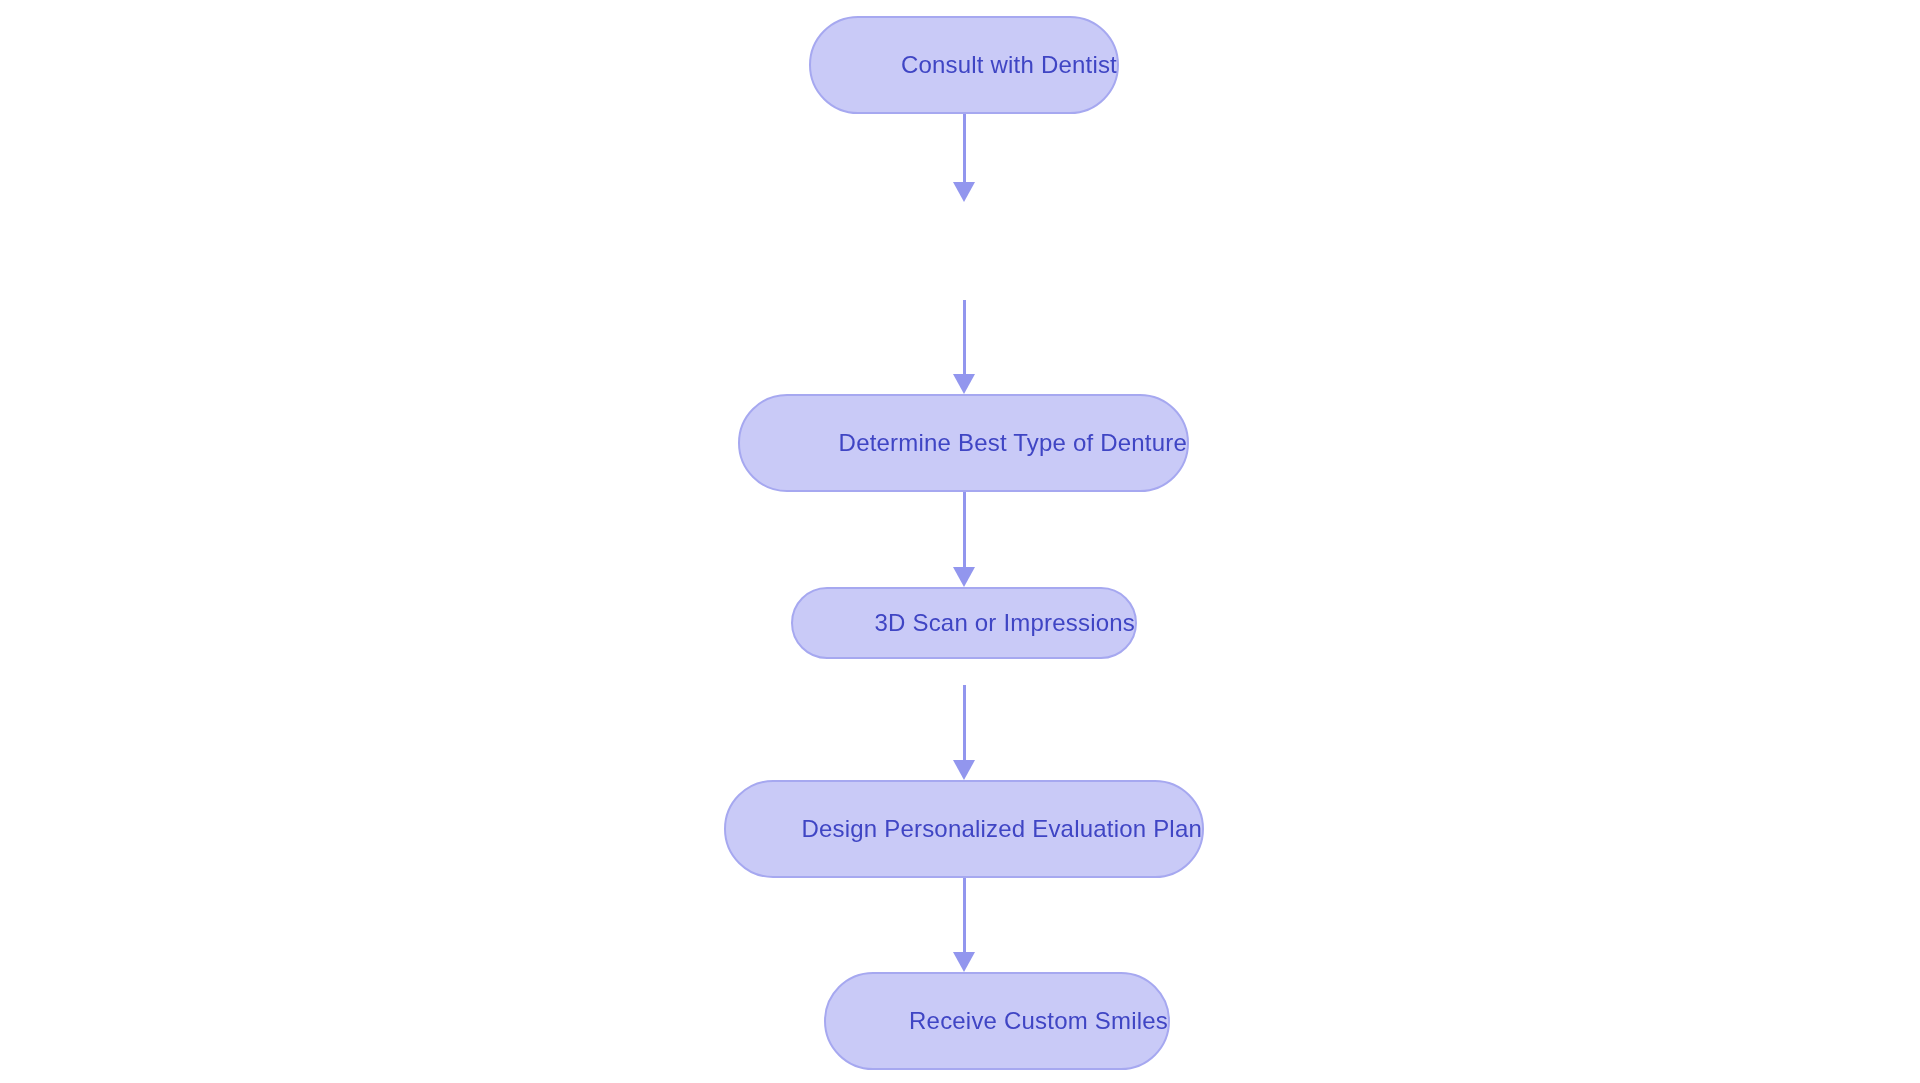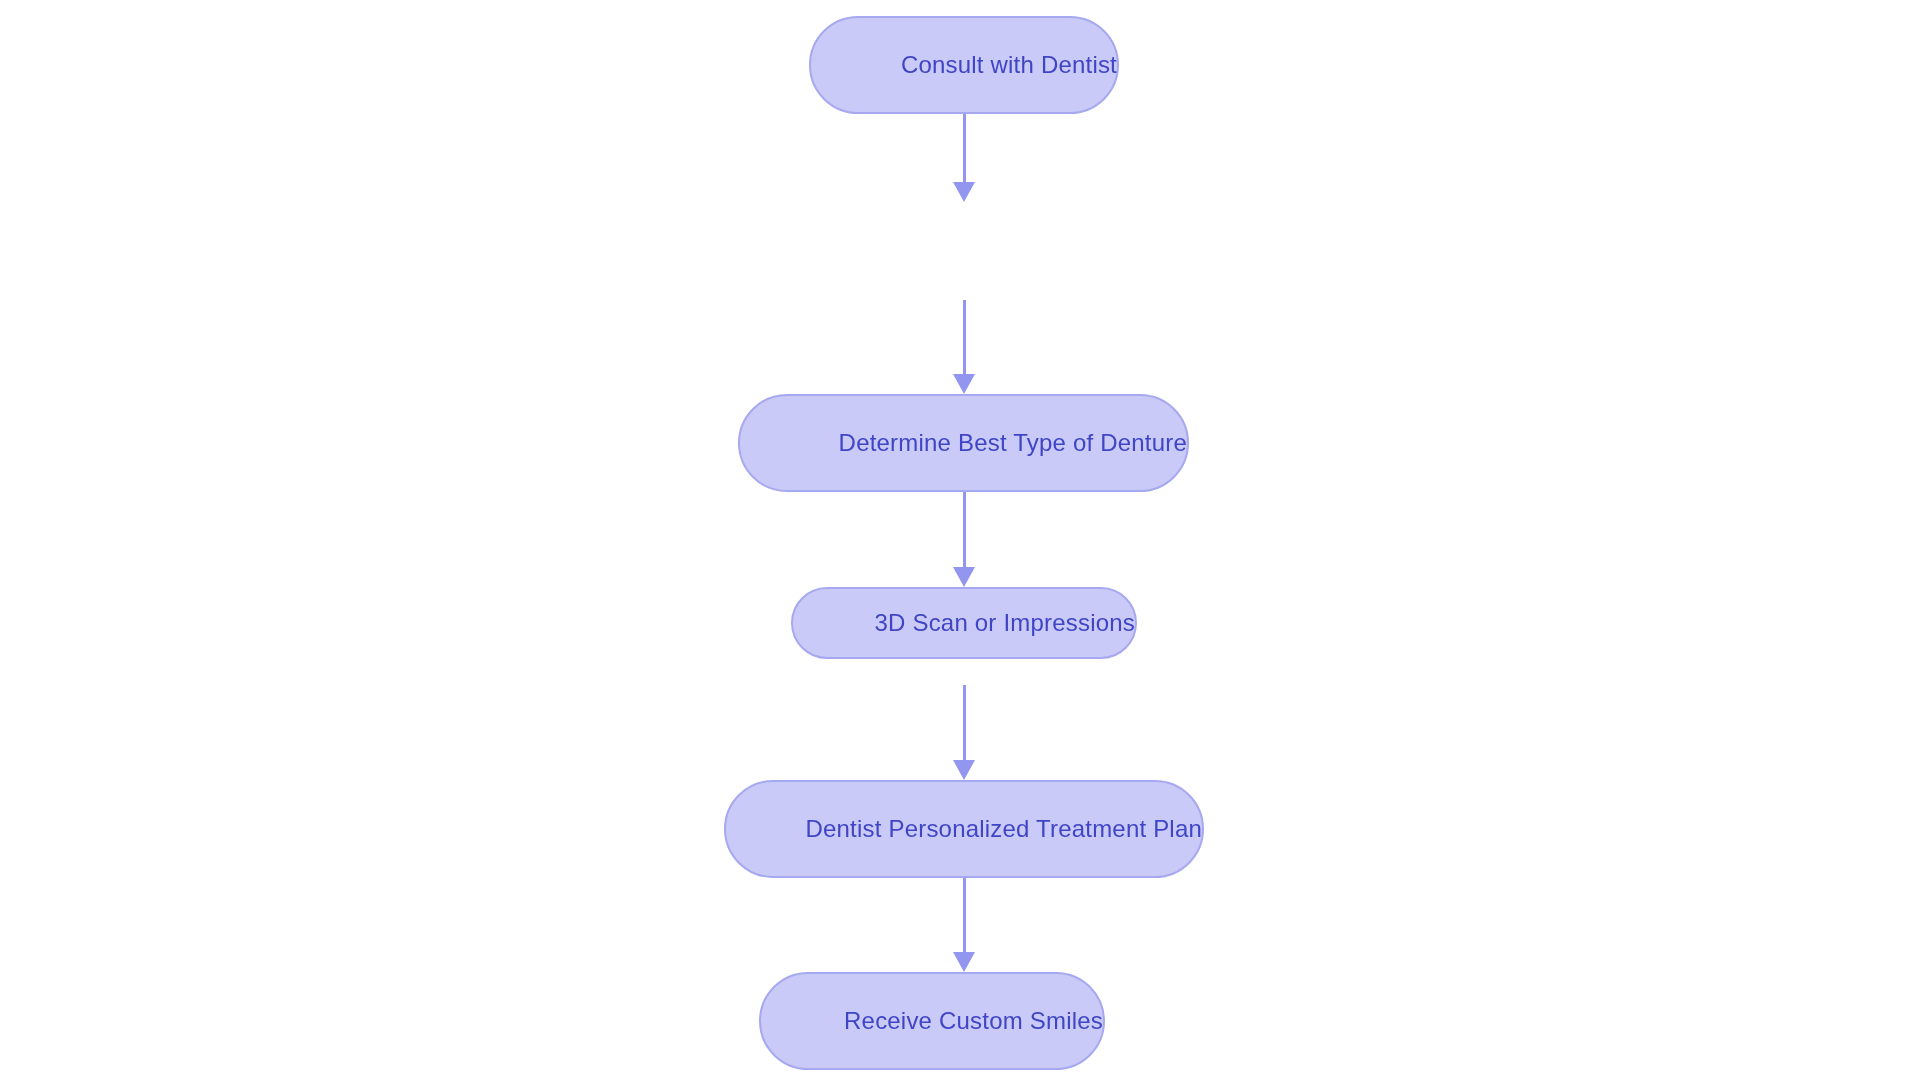--- a/index.html
+++ b/index.html
@@ -82,25 +82,25 @@
   <div class="node" style="left:791px; top:587px; width:346px; height:72px;">
     <span>3D Scan or Impressions</span>
   </div>
 
   <div class="arrow" style="left:952px; top:685px; height:95px;">
     <div class="arrow-line"></div>
     <div class="arrow-head"></div>
   </div>
 
   <div class="node" style="left:724px; top:780px; width:480px; height:98px;">
-    <span>Dentist Personalized Treatment Plan</span>
+    <span>Design Personalized Evaluation Plan</span>
   </div>
 
   <div class="arrow" style="left:952px; top:878px; height:94px;">
     <div class="arrow-line"></div>
     <div class="arrow-head"></div>
   </div>
 
-  <div class="node" style="left:759px; top:972px; width:346px; height:98px;">
+  <div class="node" style="left:824px; top:972px; width:346px; height:98px;">
     <span>Receive Custom Smiles</span>
   </div>
 
 </div>
 
 </body></html>

